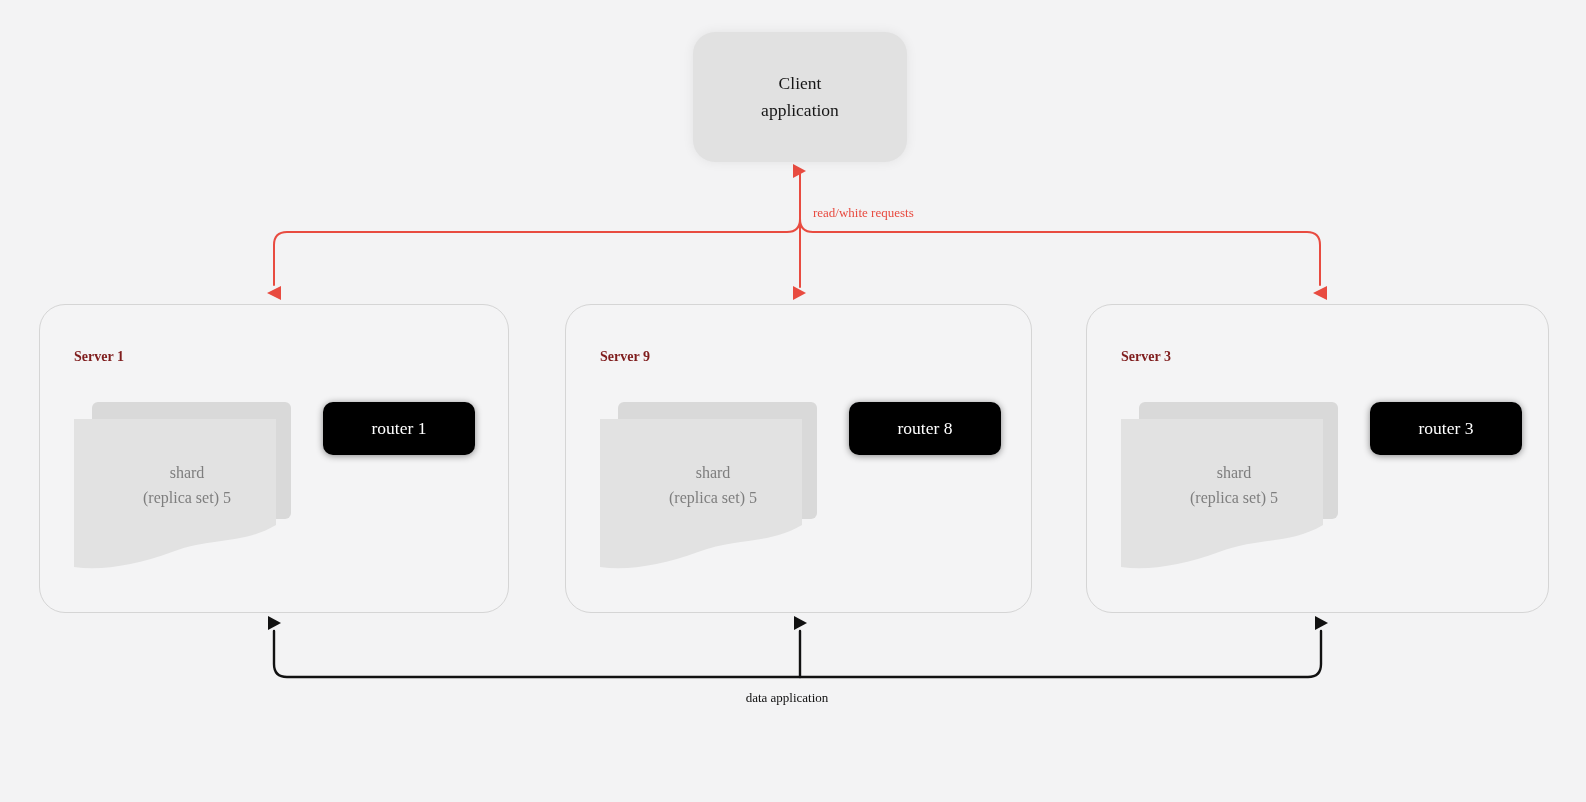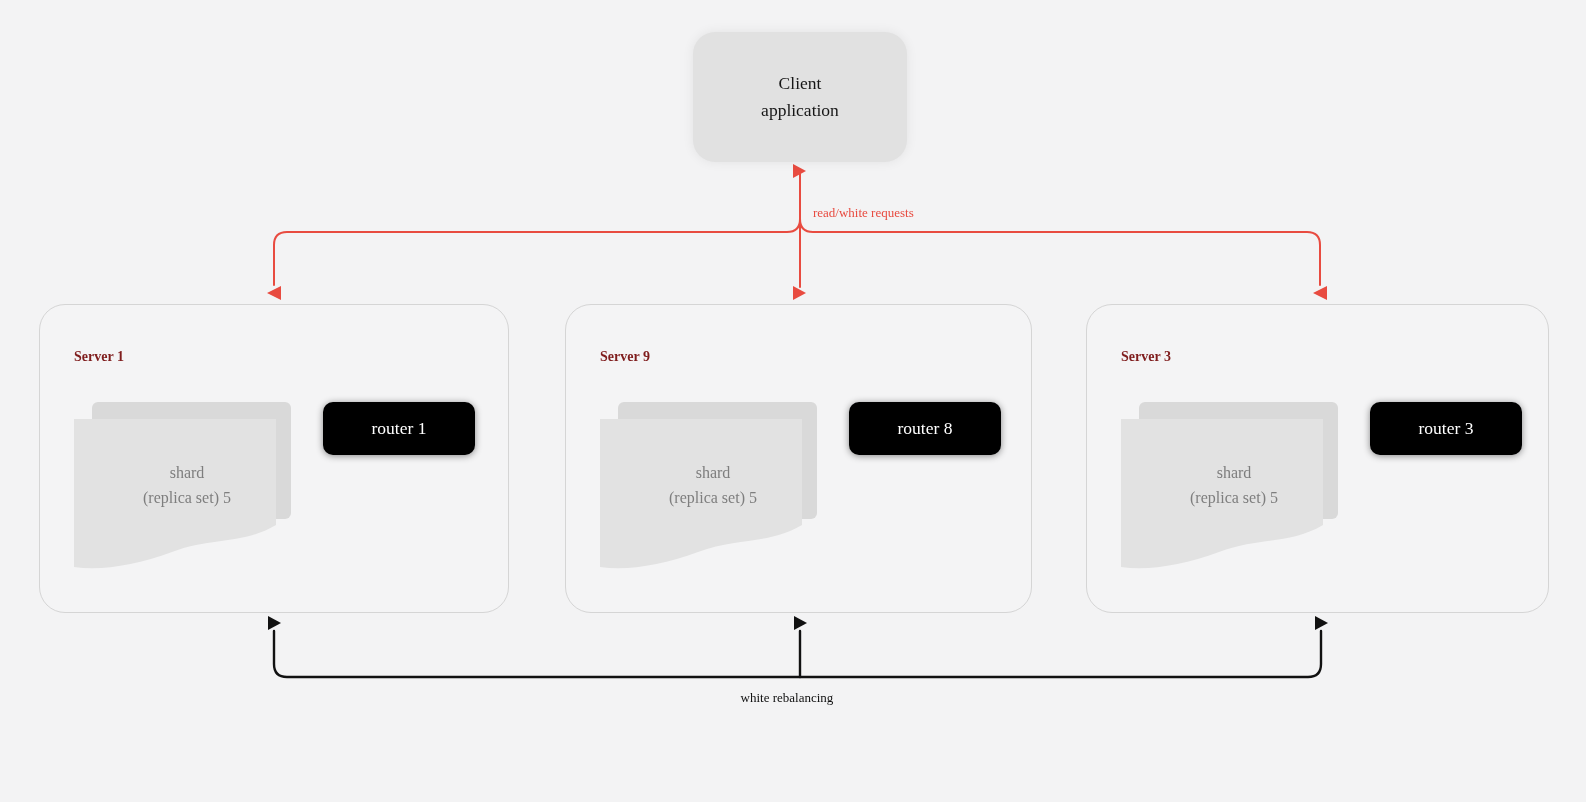--- a/index.html
+++ b/index.html
@@ -119,21 +119,21 @@
     <polygon points="268,616 268,630 281,623" fill="#111111"></polygon>
     <polygon points="794,616 794,630 807,623" fill="#111111"></polygon>
     <polygon points="1315,616 1315,630 1328,623" fill="#111111"></polygon>
   </svg>
 
   <div class="client-box">
     <div class="label">Client application</div>
   </div>
 
   <div class="edge-label red">read/white requests</div>
-  <div class="edge-label black">white rebalancing</div>
+  <div class="edge-label black">data application</div>
 
   <div class="server s1">
     <div class="server-title">Server 1</div>
     <div class="shard">
       <svg width="218" height="172" viewBox="0 0 218 172">
         <rect x="18" y="0" width="199" height="117" rx="6" fill="#d9d9d9"></rect>
         <path d="M0,17 H202 V123 C168,143 138,135 98,150 C62,163 28,169 0,165 Z" fill="#e2e2e2"></path>
       </svg>
       <div class="shard-label">
         <span>shard</span><br>

